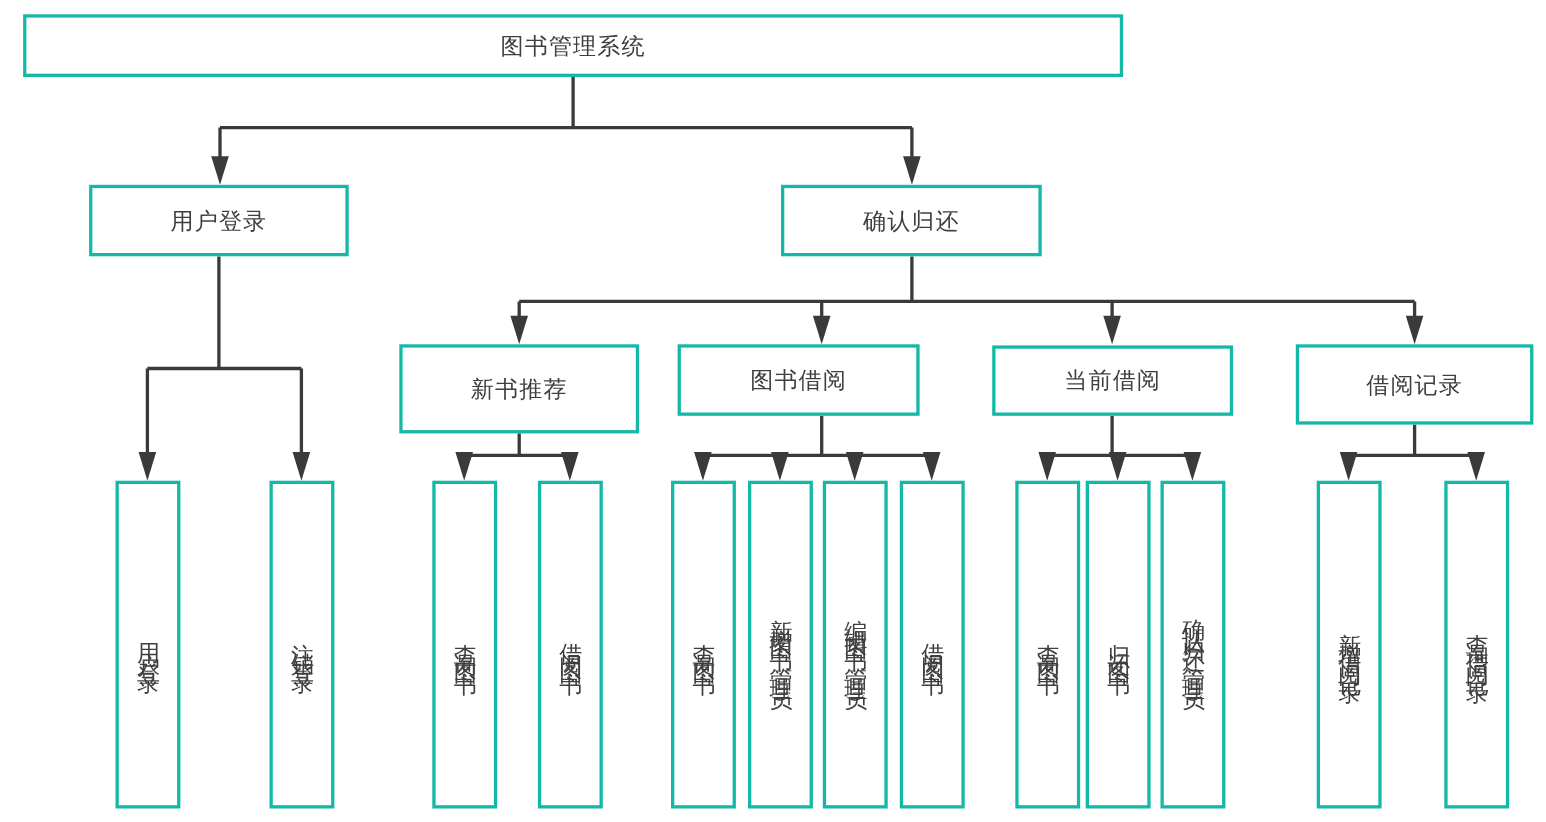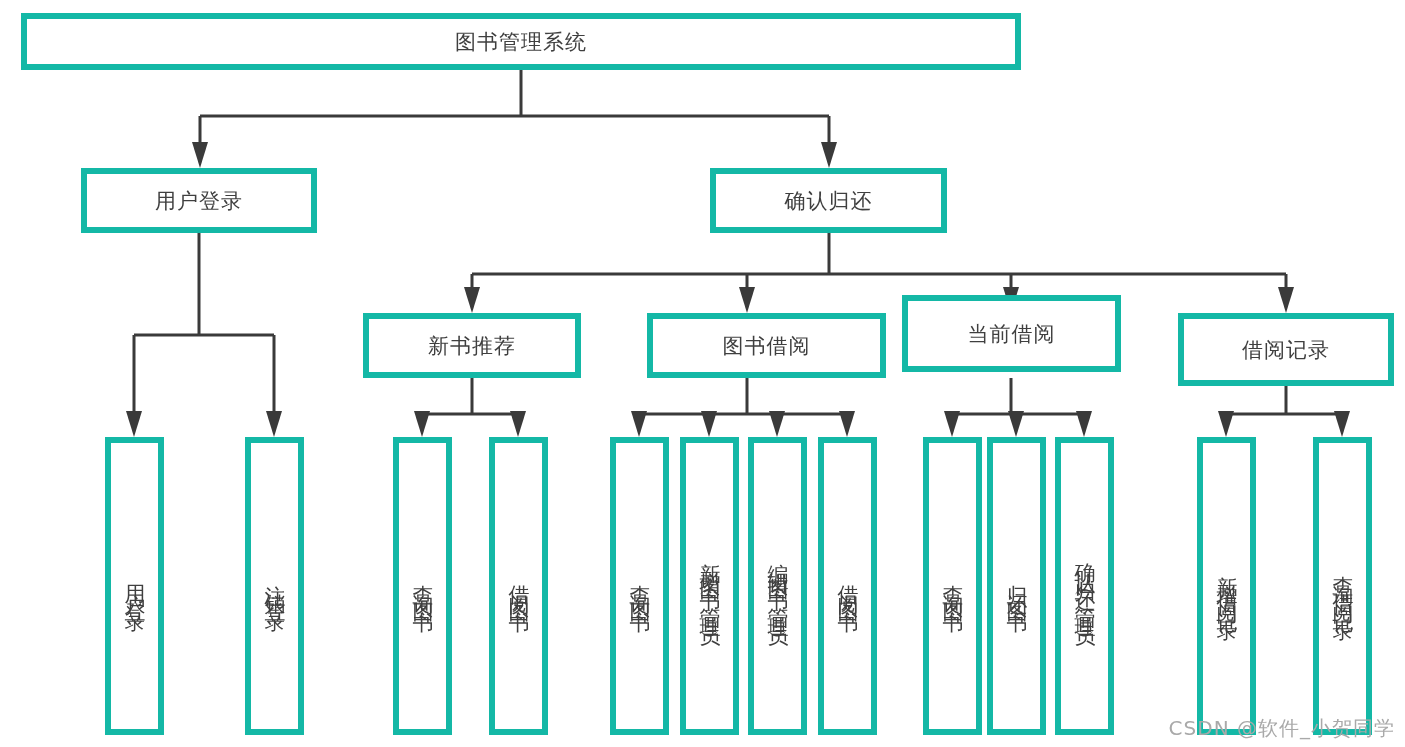--- a/index.html
+++ b/index.html
@@ -12,21 +12,21 @@
     overflow: hidden;
   }
   #connectors {
     position: absolute;
     left: 0; top: 0;
     width: 1405px; height: 747px;
   }
   .box {
     position: absolute;
     box-sizing: border-box;
-    border: 6px solid #14b8a6;
+    border: 3px solid #14b8a6;
     background: #ffffff;
     display: flex;
     align-items: center;
     justify-content: center;
     color: #3f3f3f;
   }
   .hbox .lbl {
     font-size: 21px;
     letter-spacing: 1px;
     white-space: nowrap;
@@ -105,27 +105,27 @@
     <span class="lbl">图书管理系统</span>
   </div>
 
   <div class="box hbox" style="left:81px;top:168px;width:236px;height:65px">
     <span class="lbl">用户登录</span>
   </div>
   <div class="box hbox" style="left:710px;top:168px;width:237px;height:65px">
     <span class="lbl">确认归还</span>
   </div>
 
-  <div class="box hbox" style="left:363px;top:313px;width:218px;height:65px">
+  <div class="box hbox" style="left:363px;top:313px;width:218px;height:81px">
     <span class="lbl">新书推荐</span>
   </div>
-  <div class="box hbox" style="left:647px;top:313px;width:239px;height:65px">
+  <div class="box hbox" style="left:616px;top:313px;width:220px;height:65px">
     <span class="lbl">图书借阅</span>
   </div>
-  <div class="box hbox" style="left:902px;top:295px;width:219px;height:77px">
+  <div class="box hbox" style="left:902px;top:314px;width:219px;height:64px">
     <span class="lbl">当前借阅</span>
   </div>
   <div class="box hbox" style="left:1178px;top:313px;width:216px;height:73px">
     <span class="lbl">借阅记录</span>
   </div>
 
   <div class="box vbox" style="left:105px">
     <span class="vlbl">用户登录</span>
   </div>
   <div class="box vbox" style="left:245px">
@@ -162,15 +162,14 @@
     <span class="vlbl">确认归还（管理员）</span>
   </div>
 
   <div class="box vbox" style="left:1197px">
     <span class="vlbl">新增借阅记录</span>
   </div>
   <div class="box vbox" style="left:1313px">
     <span class="vlbl">查询借阅记录</span>
   </div>
 
-  <div id="watermark">CSDN @软件_小贺同学</div>
 
 </div>
 
 </body></html>

